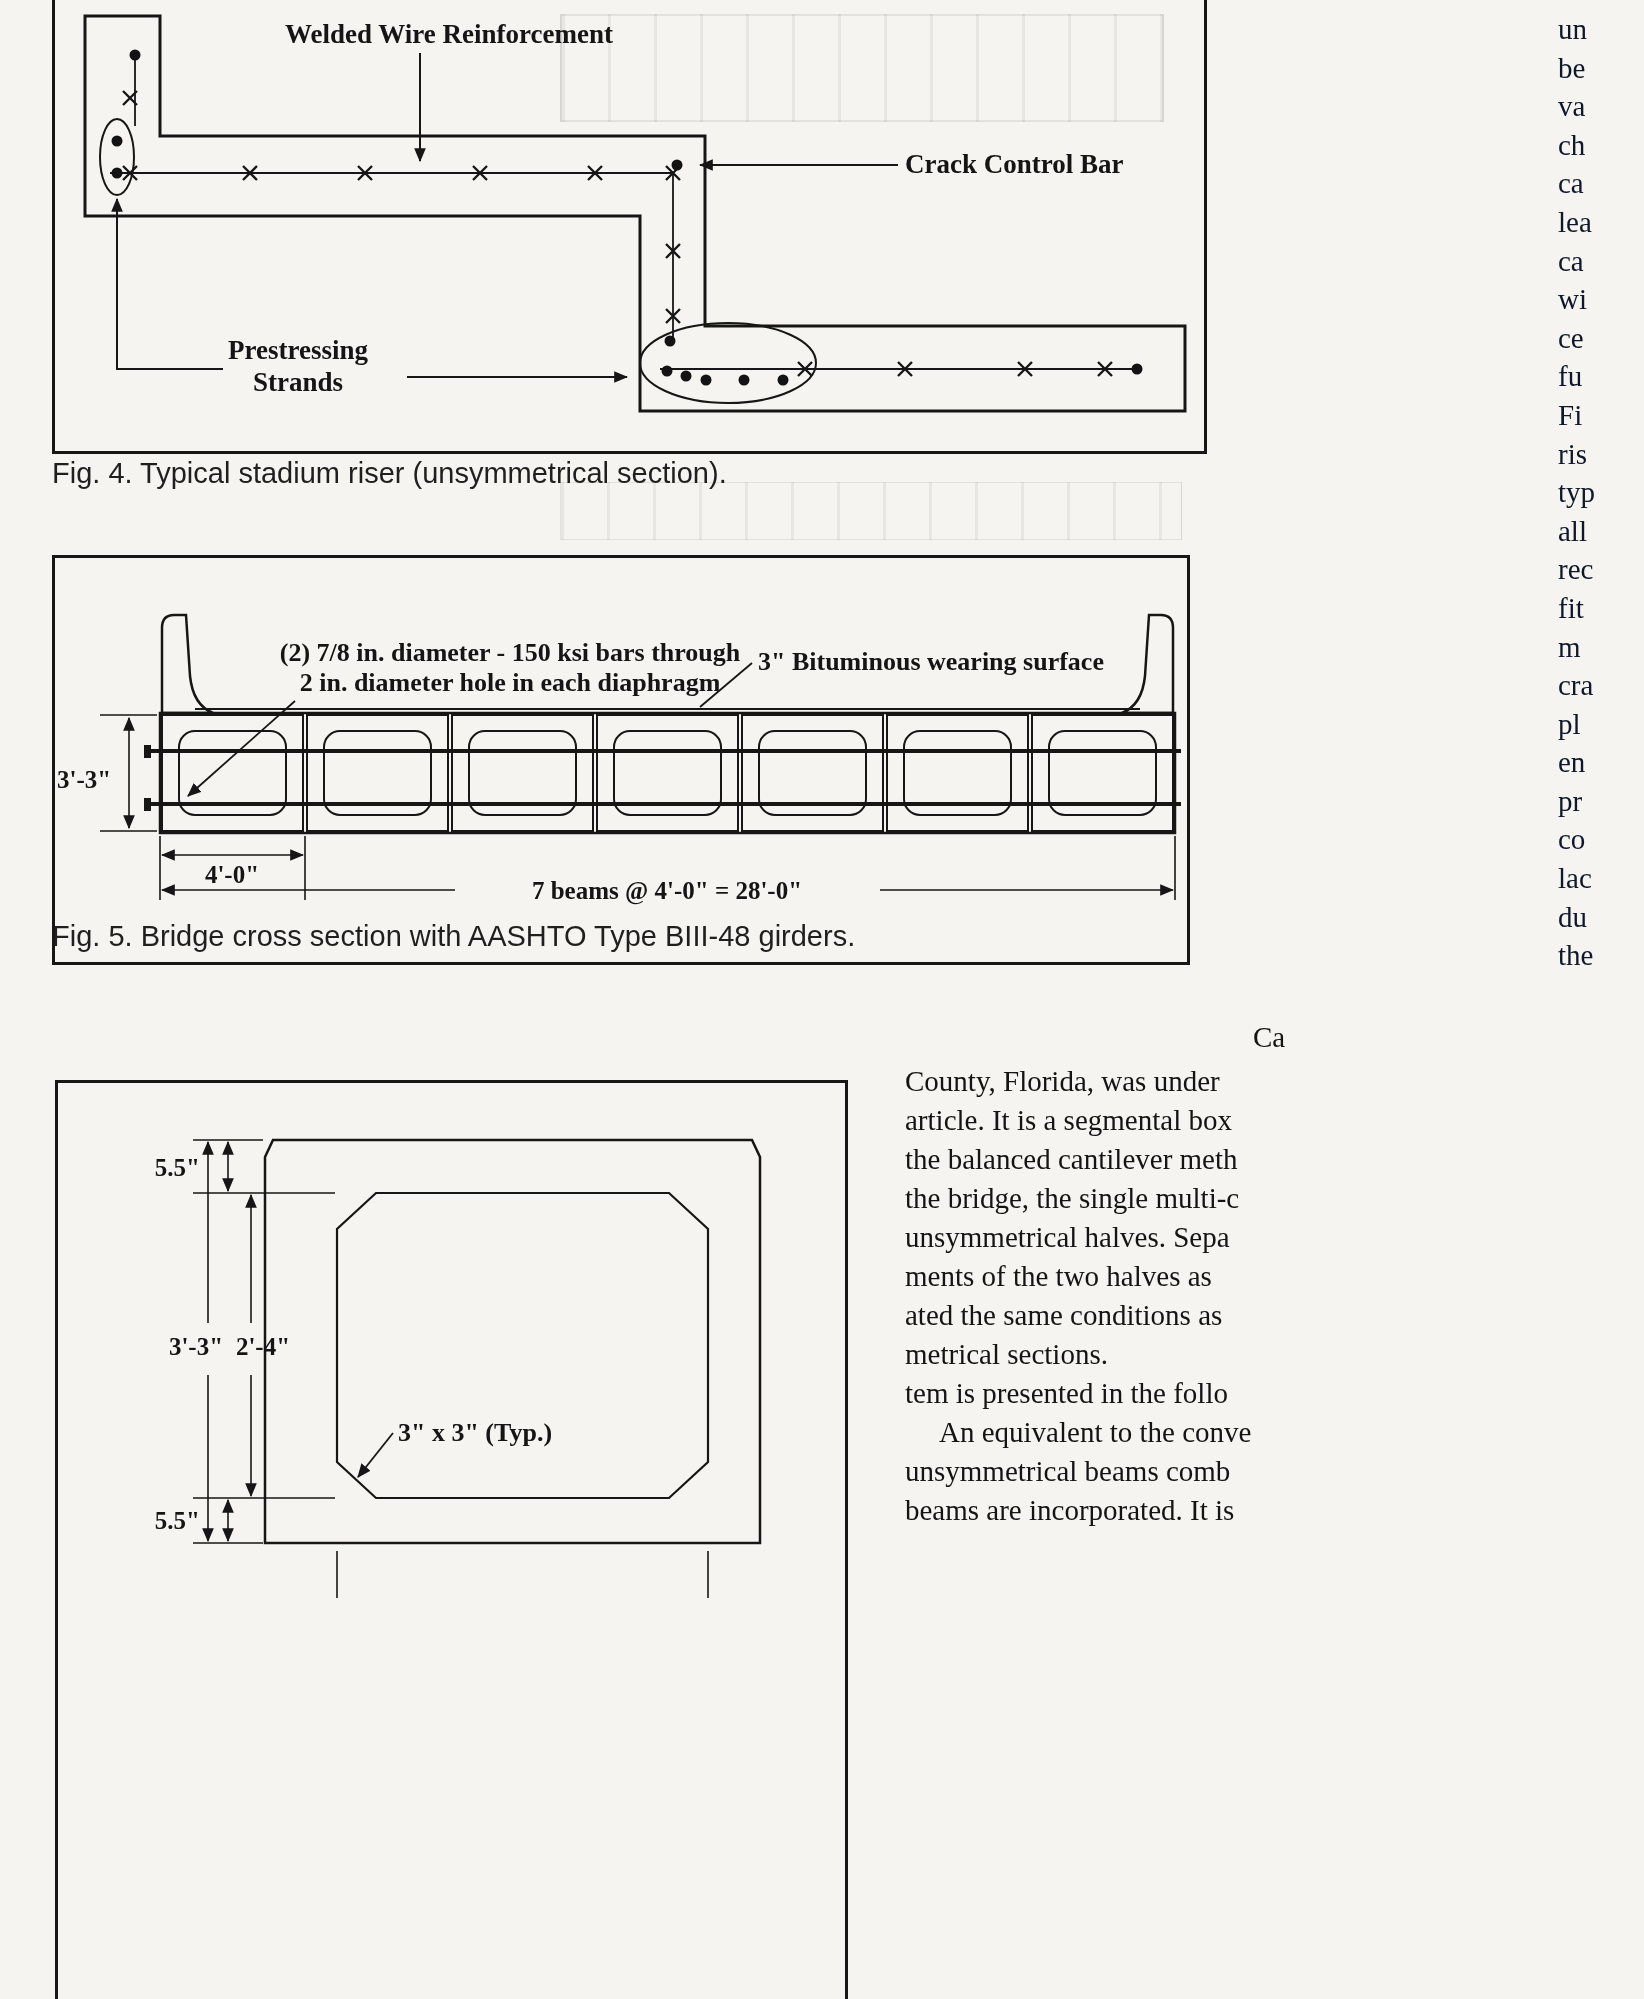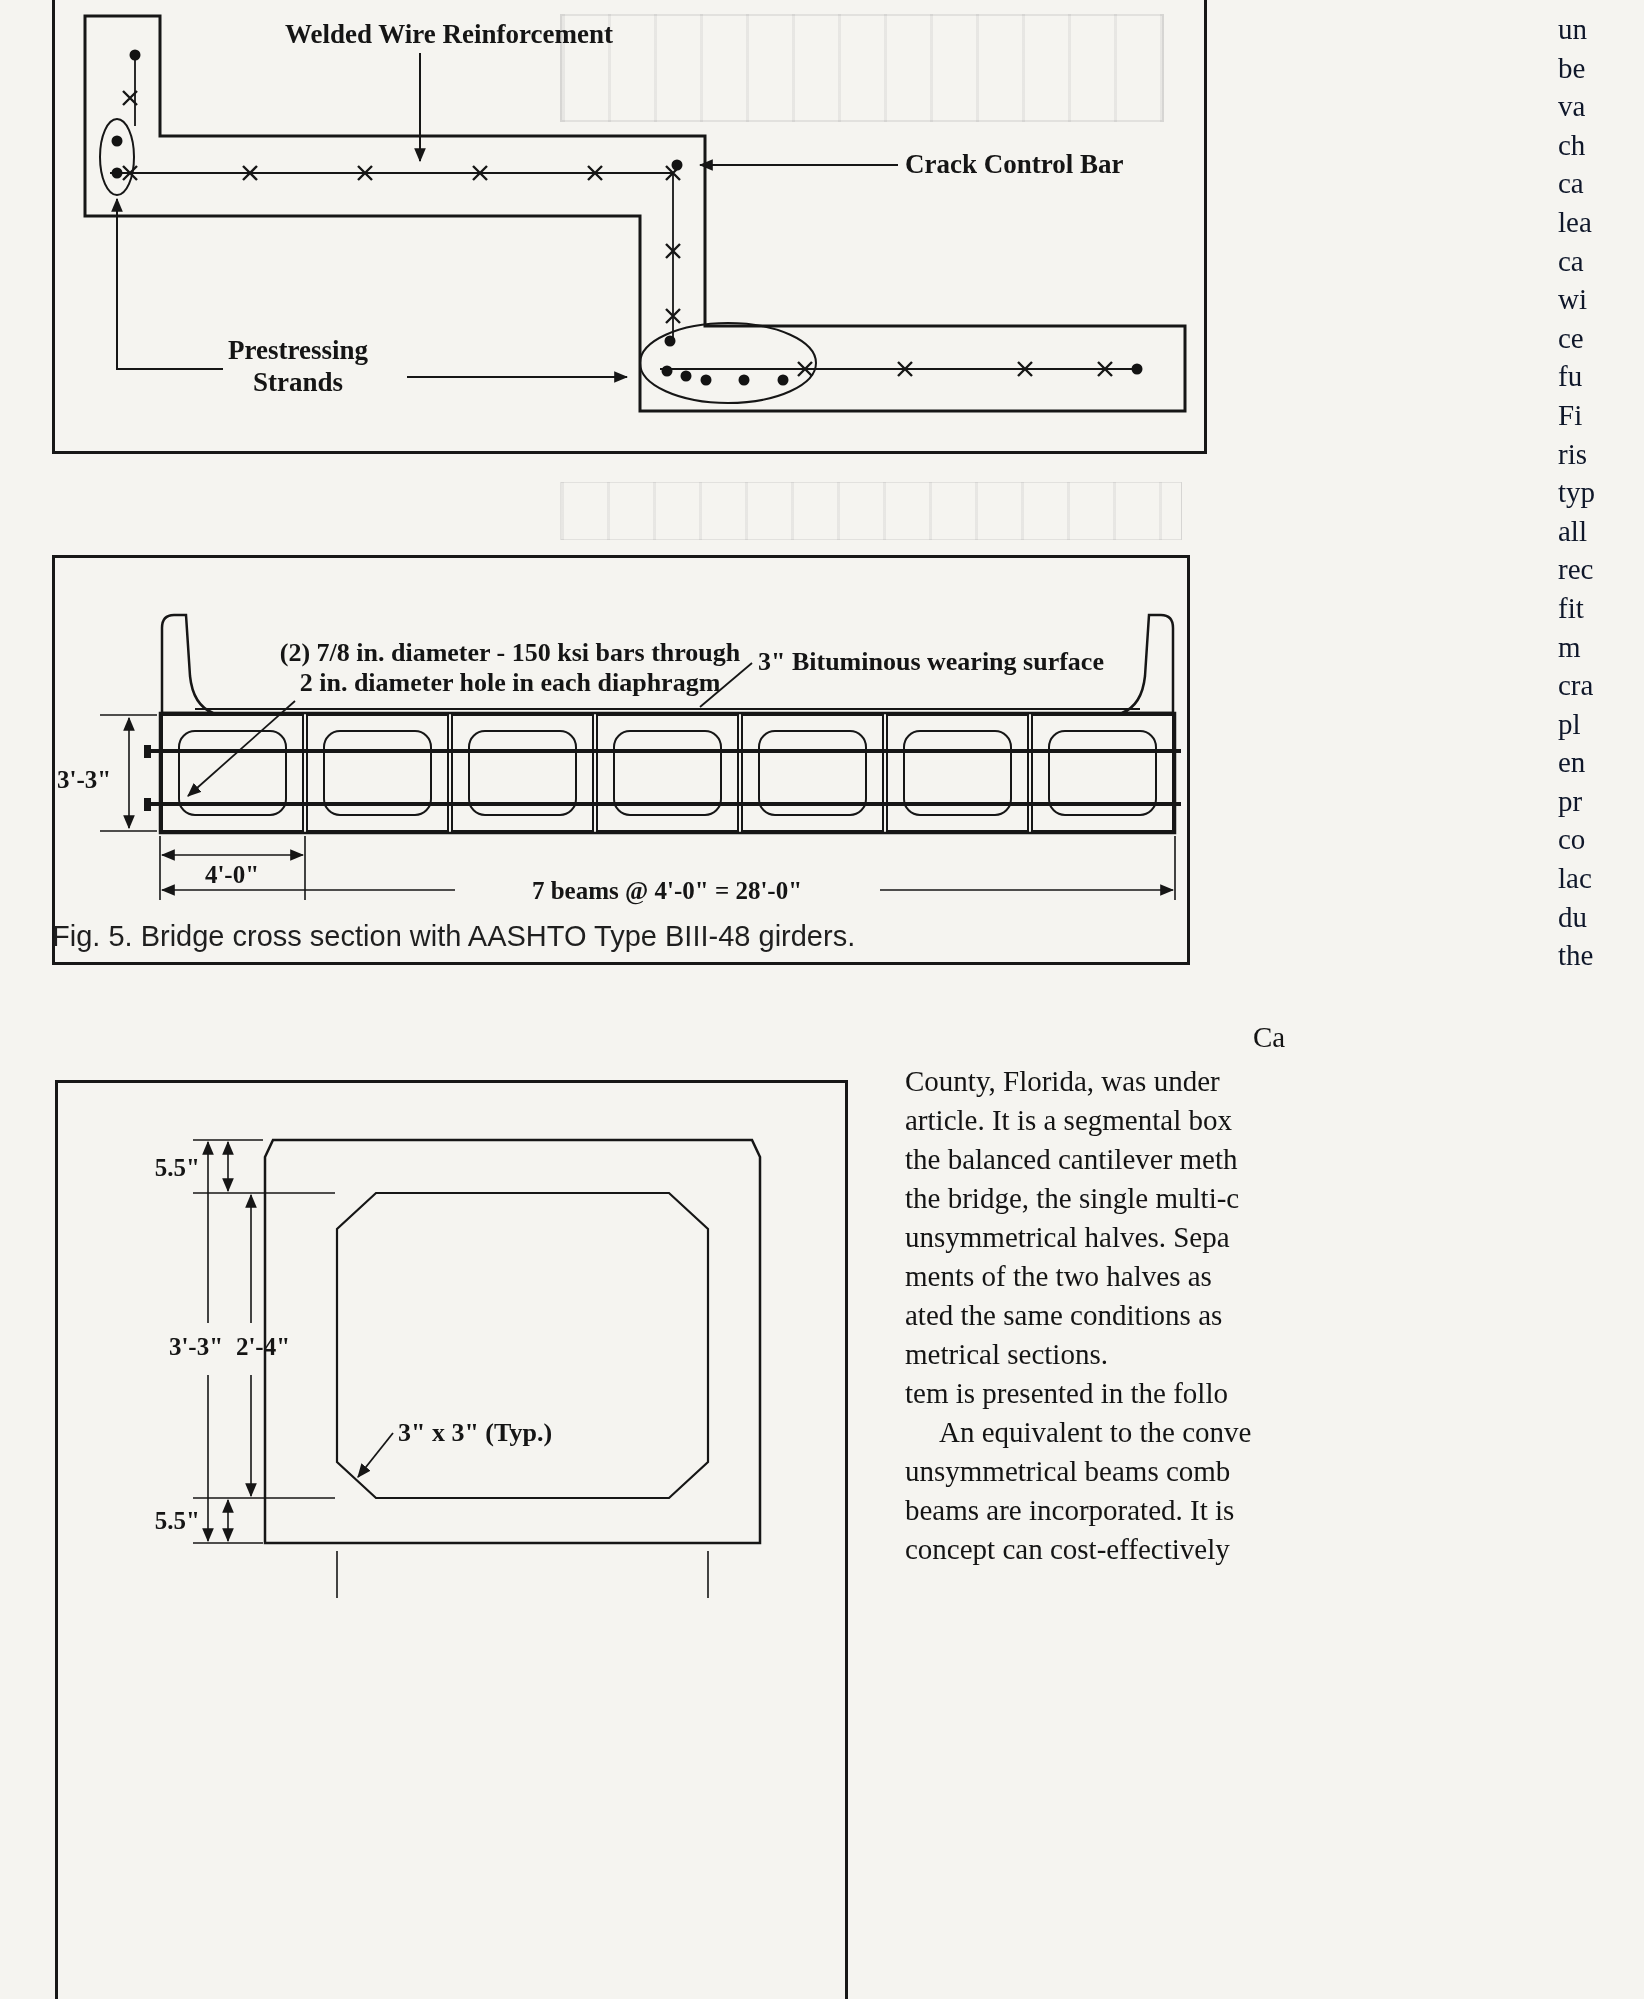--- a/index.html
+++ b/index.html
@@ -119,20 +119,21 @@
         <line x1="352" y1="386" x2="572" y2="386" marker-end="url(#arr4)"></line>
       </g>
 
       <text x="230" y="52" font-size="27">Welded Wire Reinforcement</text>
       <text x="850" y="182" font-size="27">Crack Control Bar</text>
       <text x="243" y="368" font-size="27" text-anchor="middle">Prestressing</text>
       <text x="243" y="400" font-size="27" text-anchor="middle">Strands</text>
     </svg>
   </figure>
 
+  <div class="caption cap4">Fig. 4. Typical stadium riser (unsymmetrical section).</div>
 
   <figure class="figbox fig5" style="margin:0">
     <svg width="1126" height="398" viewBox="0 0 1126 398">
       <defs>
         <marker id="arr5" viewBox="0 0 12 10" refX="11" refY="5" markerWidth="14" markerHeight="12" orient="auto-start-reverse" markerUnits="userSpaceOnUse">
           <path d="M0,0 L12,5 L0,10 Z" fill="#161616"></path>
         </marker>
       </defs>
 
       <line class="ln" x1="140" y1="151" x2="1085" y2="151" stroke-width="1.8"></line>
@@ -277,16 +278,15 @@
     <div class="bline">the balanced cantilever meth</div>
     <div class="bline">the bridge, the single multi-c</div>
     <div class="bline">unsymmetrical halves. Sepa</div>
     <div class="bline">ments of the two halves as</div>
     <div class="bline">ated the same conditions as</div>
     <div class="bline">metrical sections.</div>
     <div class="bline">tem is presented in the follo</div>
     <div class="bline indent">An equivalent to the conve</div>
     <div class="bline">unsymmetrical beams comb</div>
     <div class="bline">beams are incorporated. It is</div>
-    <div class="bline">concept can cost-effectively</div>
   </div>
 
 </div>
 
 </body></html>

